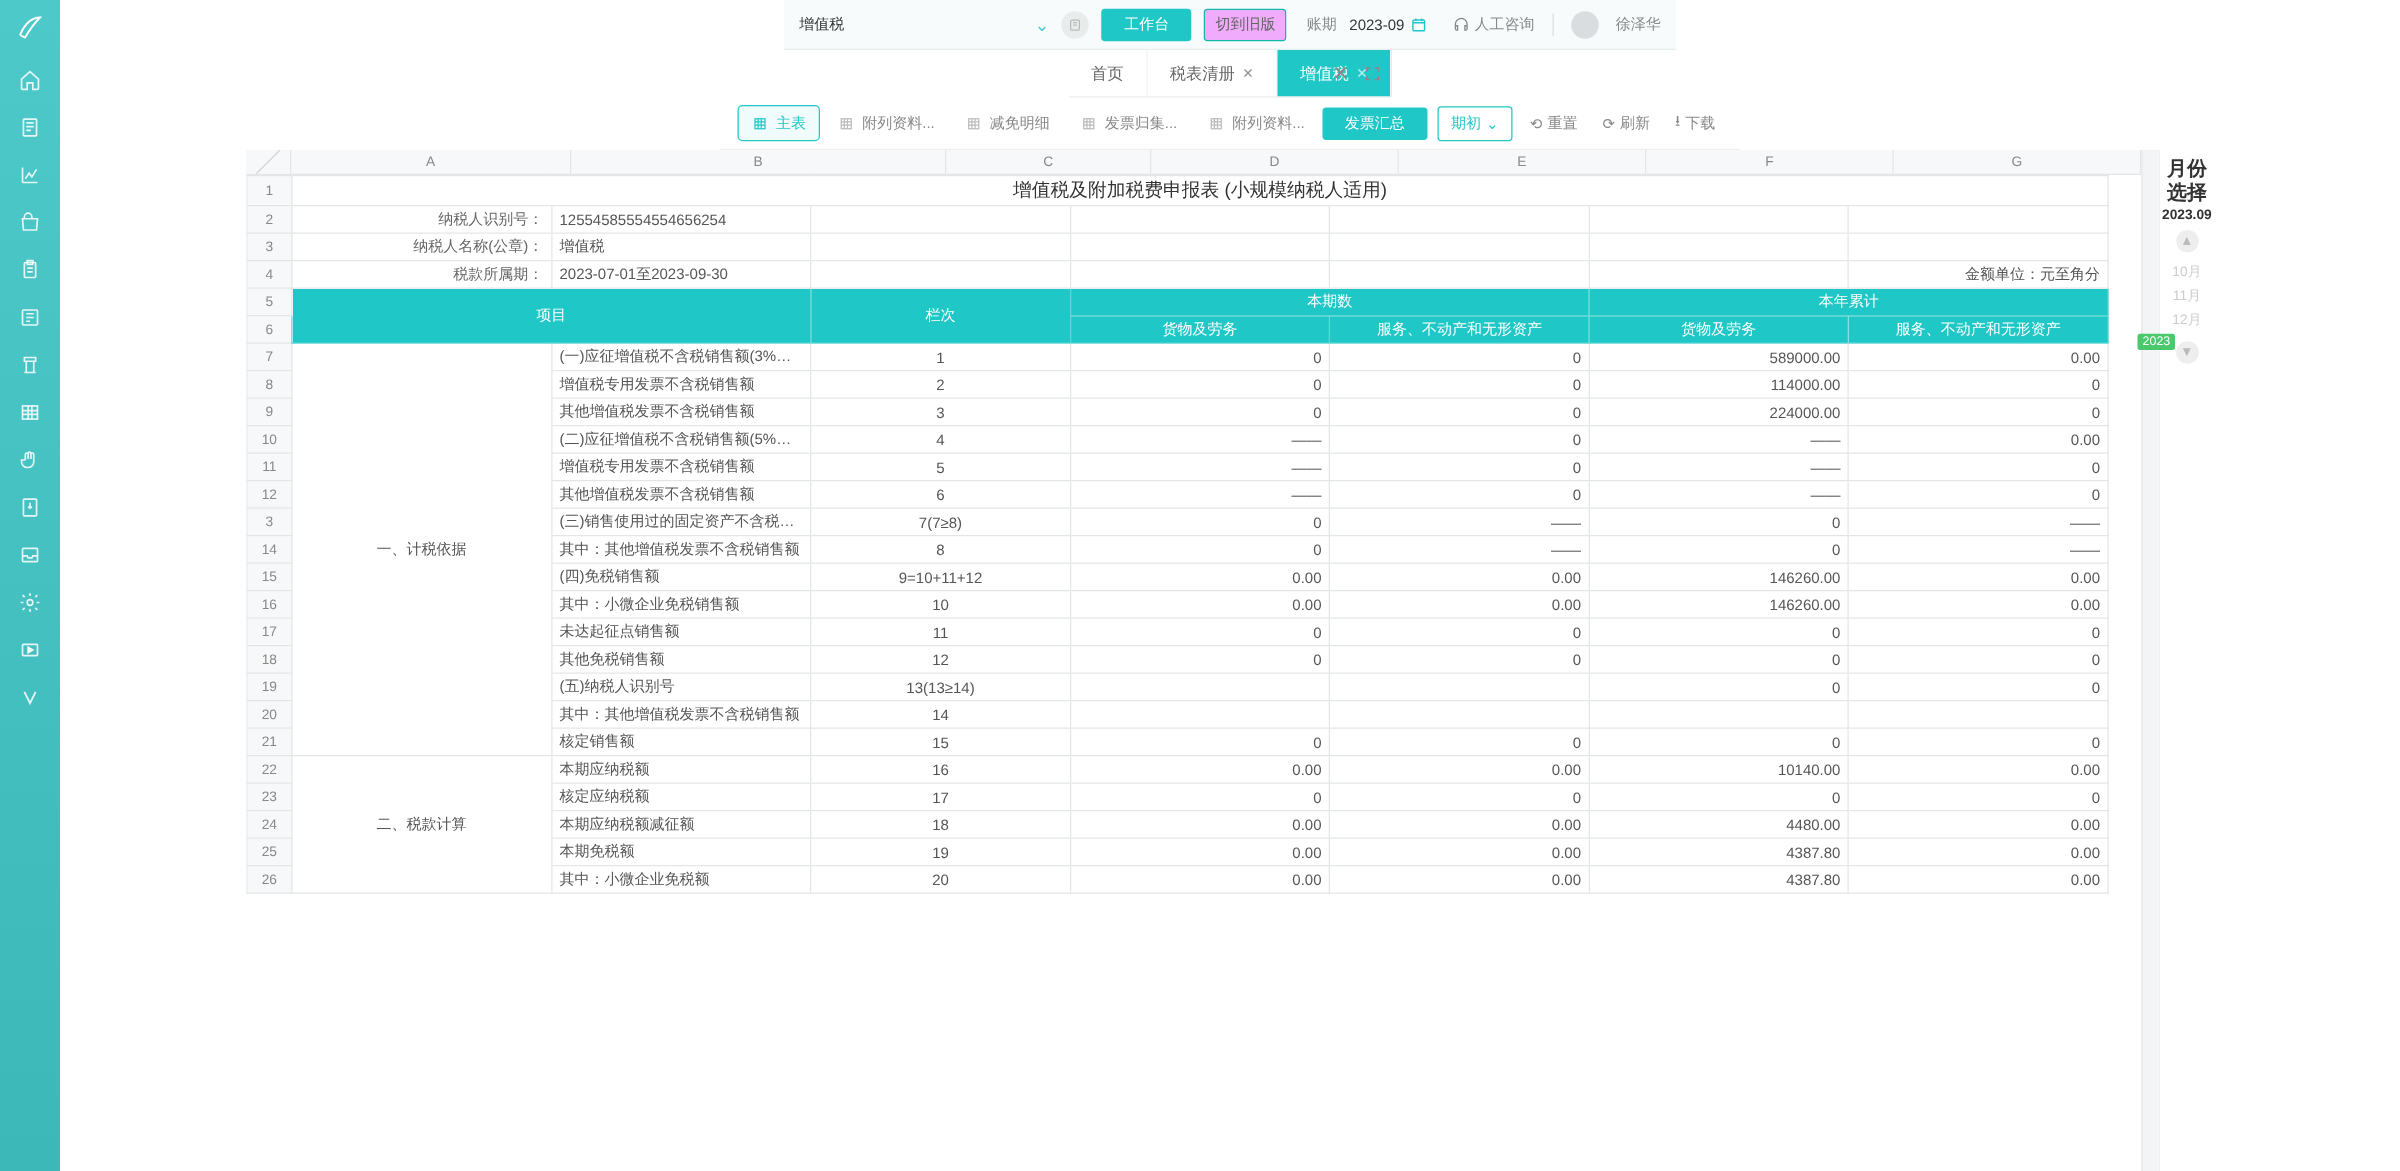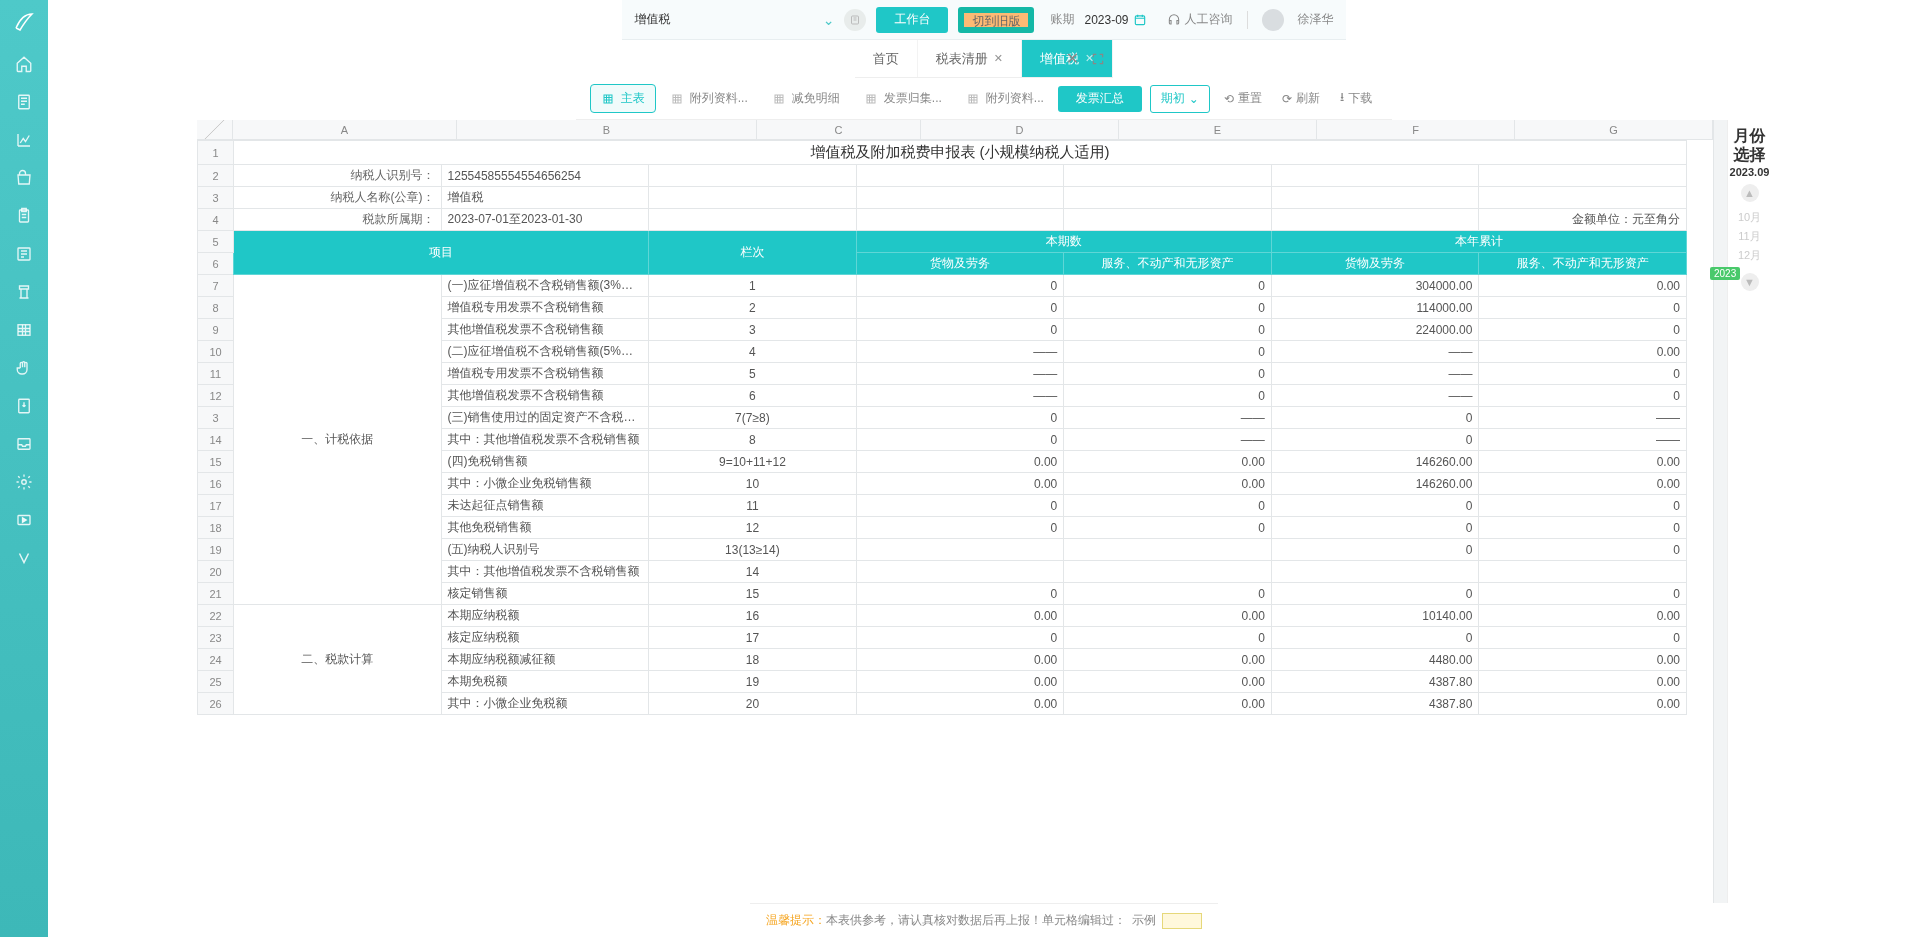--- a/index.html
+++ b/index.html
@@ -7,21 +7,21 @@
 .app { display: flex; height: 100vh; }
 .left-rail { width: 48px; background: linear-gradient(180deg, #4ec9c9 0%, #3db8b8 100%); display: flex; flex-direction: column; align-items: center; padding-top: 8px; gap: 18px; }
 .left-rail .logo { width: 28px; height: 28px; color: #fff; display:flex;align-items:center;justify-content:center; }
 .left-rail .rail-icon { width: 20px; height: 20px; color: rgba(255,255,255,0.85); display:flex;align-items:center;justify-content:center; cursor:pointer; }
 .main { flex: 1; display: flex; flex-direction: column; min-width: 0; align-items: center; }
 .topbar { height: 40px; background: #f7fbfc; border-bottom: 1px solid #e8eef0; display: flex; align-items: center; padding: 0 12px; gap: 10px; }
 .company-select { display:flex; align-items:center; gap:8px; width:200px; color:#333; }
 .chev { color:#4ec9c9; font-size:14px; }
 .circle-btn { width:22px; height:22px; border-radius:50%; background:#e8eceb; display:flex; align-items:center; justify-content:center; color:#bbb; font-size:11px; }
 .btn-primary { background:#1fc7c7; color:#fff; border:none; border-radius:3px; height:26px; padding:0 18px; cursor:pointer; font-size:12px; }
-.btn-outline { background:#fdba74; color:#666; border:6px solid #14b8a6; border-radius:3px; height:26px; padding:0 8px; cursor:pointer; font-size:12px; }
+.btn-outline { background:#f0abfc; color:#666; border:1px solid #14b8a6; border-radius:3px; height:26px; padding:0 8px; cursor:pointer; font-size:12px; }
 .period-label { color:#888; margin-left:6px; }
 .period-val { display:flex; align-items:center; gap:4px; color:#333; }
 .cal-icon { color:#1fc7c7; }
 .spacer { flex:1; }
 .top-right { display:flex; align-items:center; gap:14px; color:#888; }
 .support { display:flex; align-items:center; gap:4px; cursor:pointer; }
 .avatar { width:22px; height:22px; border-radius:50%; background:#d9dde0; display:inline-block; }
 .divider-v { width:1px; height:18px; background:#ddd; }
 .tabbar { height:38px; border-bottom:1px solid #eee; display:flex; align-items:stretch; position:relative; }
 .tab { padding:0 18px; display:flex; align-items:center; gap:6px; color:#666; font-size:13px; cursor:pointer; border-right:1px solid #f3f3f3; }
@@ -324,21 +324,21 @@
                   <td class="cell " style="">增值税</td>
                   <td class="cell " style=""></td>
                   <td class="cell " style=""></td>
                   <td class="cell " style=""></td>
                   <td class="cell " style=""></td>
                   <td class="cell " style=""></td>
                 </tr>
                 <tr>
                   <td class="rowh">4</td>
                   <td class="cell label-right" style="">税款所属期：</td>
-                  <td class="cell " style="">2023-07-01至2023-01-30</td>
+                  <td class="cell " style="">2023-07-01至2023-09-30</td>
                   <td class="cell " style=""></td>
                   <td class="cell " style=""></td>
                   <td class="cell " style=""></td>
                   <td class="cell " style=""></td>
                   <td class="cell right" style="">金额单位：元至角分</td>
                 </tr>
                 <tr>
                   <td class="rowh">5</td>
                   <td class="cell header" rowspan="2" colspan="2">项目</td>
                   <td class="cell header" rowspan="2">栏次</td>
@@ -352,21 +352,21 @@
                   <td class="cell header">货物及劳务</td>
                   <td class="cell header">服务、不动产和无形资产</td>
                 </tr>
                 <tr>
                   <td class="rowh">7</td>
                   <td class="cell center" rowspan="15">一、计税依据</td>
                   <td class="cell " style="">(一)应征增值税不含税销售额(3%征收率)</td>
                   <td class="cell center" style="">1</td>
                   <td class="cell right" style="">0</td>
                   <td class="cell right" style="">0</td>
-                  <td class="cell right" style="">304000.00</td>
+                  <td class="cell right" style="">589000.00</td>
                   <td class="cell right" style="">0.00</td>
                 </tr>
                 <tr>
                   <td class="rowh">8</td>
                   <td class="cell " style="">增值税专用发票不含税销售额</td>
                   <td class="cell center" style="">2</td>
                   <td class="cell right" style="">0</td>
                   <td class="cell right" style="">0</td>
                   <td class="cell right" style="">114000.00</td>
                   <td class="cell right" style="">0</td>
@@ -548,24 +548,14 @@
             <div class="mp-item dim">11月</div>
             <div class="mp-item dim">12月</div>
           </div>
         <div class="year-badge">
             <span>2023</span>
           </div>
         <div class="mp-arrow">▼</div>
       </div>
     </div>
 
-    <div class="footer">
-      <span class="warn">
-        <span class="warm-label">温馨提示：</span><span>本表供参考，请认真核对数据后再上报！</span>
-      </span>
-      <div class="fr">
-        <span>单元格编辑过：</span>
-        <span>示例</span>
-        <span class="sample-box"></span>
-      </div>
-    </div>
   </div>
 </div>
 
 </body></html>

